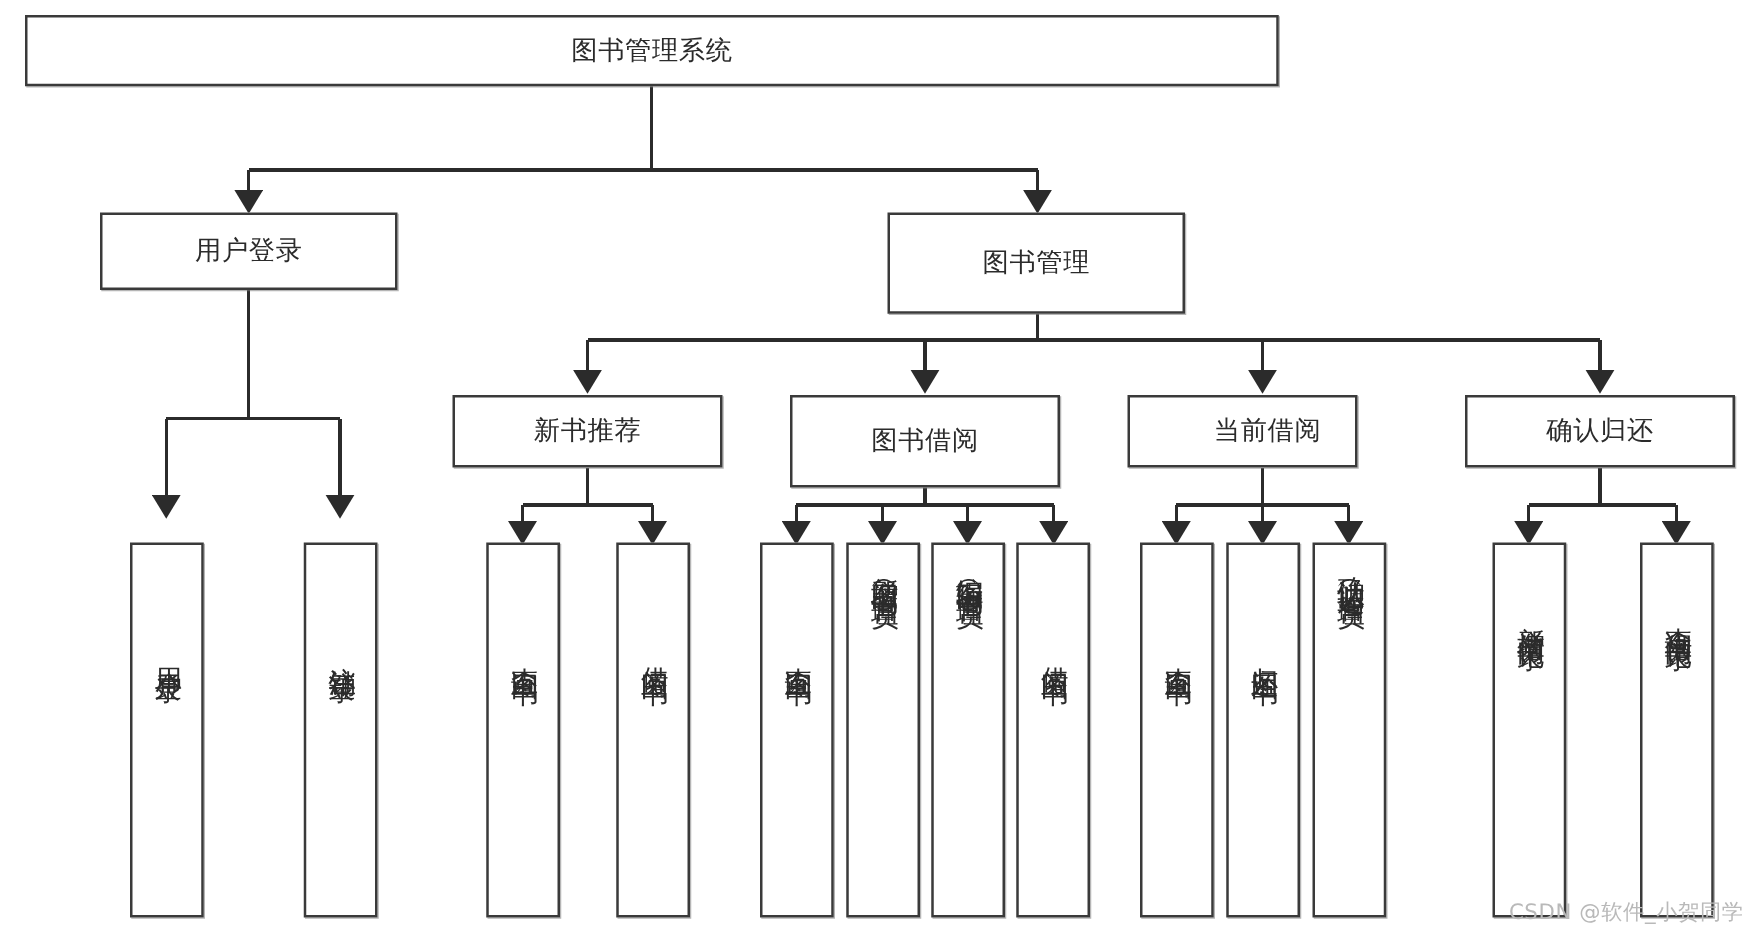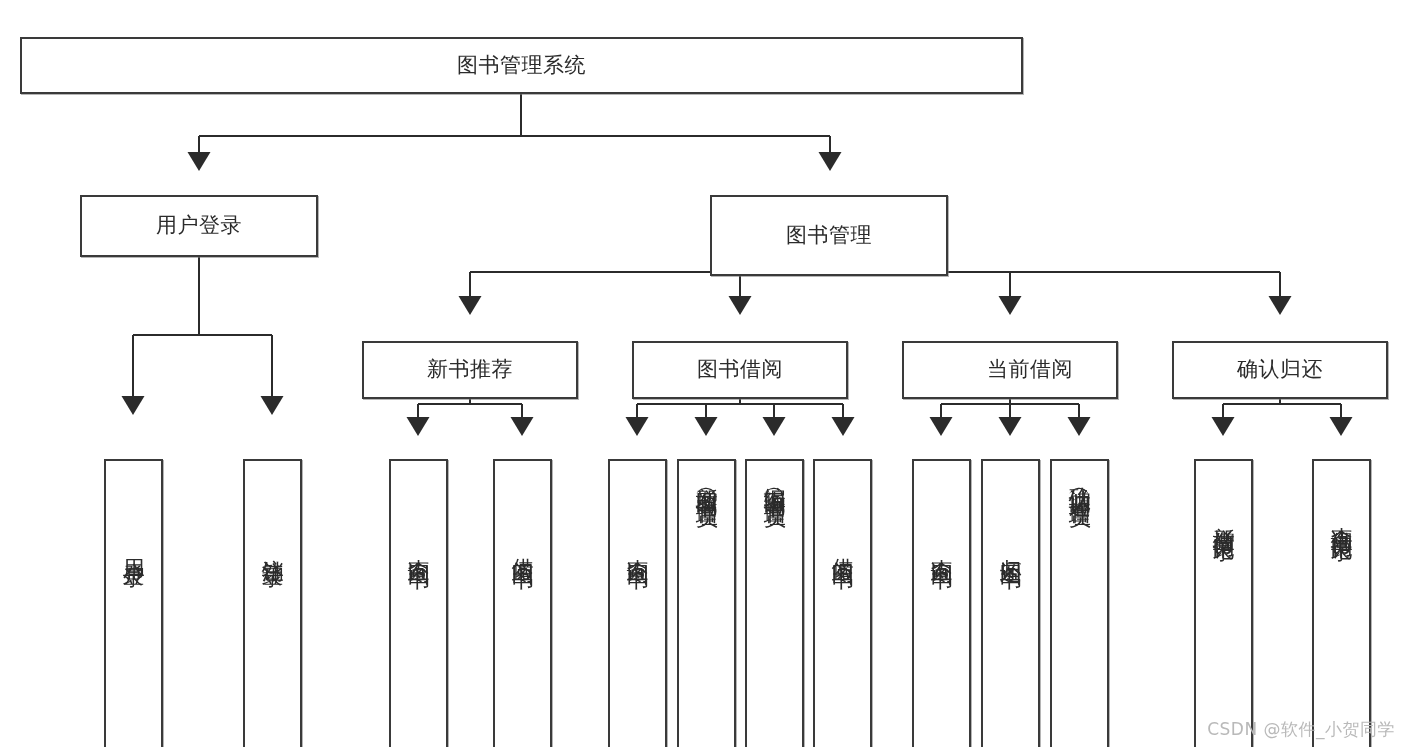--- a/index.html
+++ b/index.html
@@ -33,21 +33,20 @@
   .node-box {
     position: absolute;
     box-sizing: border-box;
     background: #ffffff;
     border: 2px solid #3a3a3a;
     box-shadow: 1px 1px 0 rgba(120,120,120,0.55);
     display: flex;
     align-items: center;
     justify-content: center;
     overflow: hidden;
-    margin-top: 25px;
   }
   .node-label {
     color: #2b2b2b;
     font-size: 21px;
     line-height: 1.22;
     letter-spacing: 0.5px;
     white-space: nowrap;
     text-align: center;
   }
   .node-box.vertical {
@@ -141,24 +140,24 @@
   <div class="node-box" style="left:80px; top:170px; width:238px; height:62px;">
     <span class="node-label">用户登录</span>
   </div>
   <div class="node-box" style="left:710px; top:170px; width:238px; height:81px;">
     <span class="node-label">图书管理</span>
   </div>
 
   <div class="node-box" style="left:362px; top:316px; width:216px; height:58px;">
     <span class="node-label">新书推荐</span>
   </div>
-  <div class="node-box" style="left:632px; top:316px; width:216px; height:58px;">
+  <div class="node-box" style="left:632px; top:316px; width:216px; height:74px;">
     <span class="node-label">图书借阅</span>
   </div>
-  <div class="node-box" style="left:902px; top:316px; width:216px; height:58px;padding-left:40px;">
+  <div class="node-box" style="left:902px; top:316px; width:184px; height:58px;padding-left:40px;">
     <span class="node-label">当前借阅</span>
   </div>
   <div class="node-box" style="left:1172px; top:316px; width:216px; height:58px;">
     <span class="node-label">确认归还</span>
   </div>
 
   <div class="node-box vertical" style="left:104px; top:434px; width:59px; height:300px; padding-top:80px;">
     <span class="node-label">用户登录</span>
   </div>
   <div class="node-box vertical" style="left:243px; top:434px; width:59px; height:300px; padding-top:80px;">

